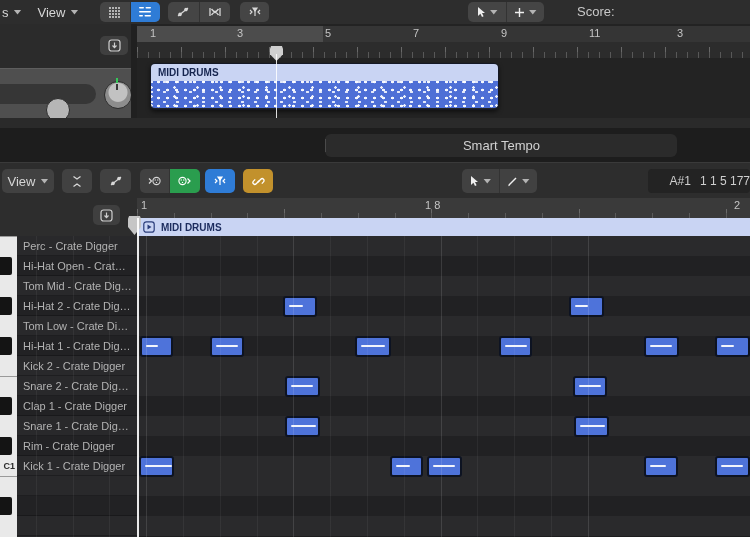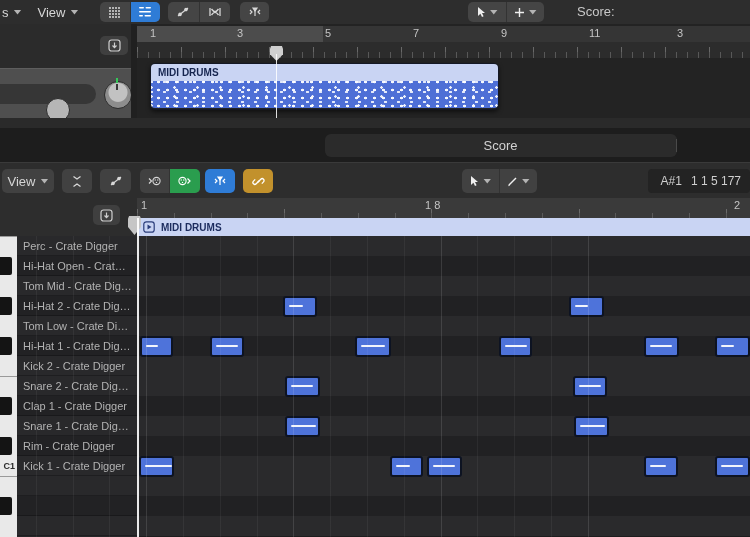--- a/index.html
+++ b/index.html
@@ -65,21 +65,21 @@
   .tab.active{background:#2f7cd6;border-radius:6px;color:#fff;}
   .tab-sep{width:1px;height:13px;background:#4a4a4a;align-self:center;}
 
   
   #pr-toolbar{left:0;top:162px;width:750px;height:36px;background:#2d2d2d;border-top:1px solid #3a3a3a;border-bottom:1px solid #1c1c1c;}
   #pr-toolbar .tbtn,#pr-toolbar .seg-group{height:24px;background:#414141;}
   .btn-blue{background:#2f7cd6 !important;}
   .btn-green{background:#2a9d4e !important;}
   .btn-yellow{background:#c2912c !important;}
   #note-info{left:648px;top:6px;width:102px;height:24px;background:#232323;border-radius:4px;
-     display:flex;align-items:center;justify-content:flex-end;gap:9px;padding-right:9px;box-sizing:border-box;
+     display:flex;align-items:center;justify-content:flex-end;gap:9px;padding-right:0;box-sizing:border-box;
      color:#cfcfcf;font-size:12px;}
 
   
   #pr-left-panel{left:0;top:198px;width:137px;height:38px;background:#2d2d2d;border-right:1px solid #1c1c1c;}
   #pr-ruler{left:137px;top:198px;width:613px;height:20px;background:#3a3a3a;}
   #pr-ruler .t1{position:absolute;left:0;bottom:0;width:613px;height:5px;
      background:repeating-linear-gradient(90deg,#5a5a5a 0 1px,transparent 1px 36.8px);}
   #pr-ruler .t2{position:absolute;left:0;bottom:0;width:613px;height:9px;
      background:repeating-linear-gradient(90deg,#6a6a6a 0 1px,transparent 1px 147.2px);}
   #pr-region-strip{left:137px;top:218px;width:613px;height:18px;background:#c9d4f3;border-bottom:1px solid #8d9cc9;
@@ -259,22 +259,22 @@
       </div>
       <div id="tl-playhead-marker" class="abs"></div>
       <div id="tl-playhead-line" class="abs"></div>
     </div>
   </div>
 
   <div id="gap-strip" class="abs"></div>
 
   <div id="tab-bar" class="abs">
     <div id="tab-group" class="abs">
-      <div class="tab">Score</div>
       <div class="tab-sep"></div>
+      <div class="tab">Smart Tempo</div>
     </div>
   </div>
 
   <div id="pr-toolbar" class="abs">
     <div class="tbtn abs" style="left:2px;top:6px;width:52px;">
       <span class="tb-text">View</span>
       <span class="chev"></span>
     </div>
 
     <div class="tbtn abs" style="left:62px;top:6px;width:30px;">

